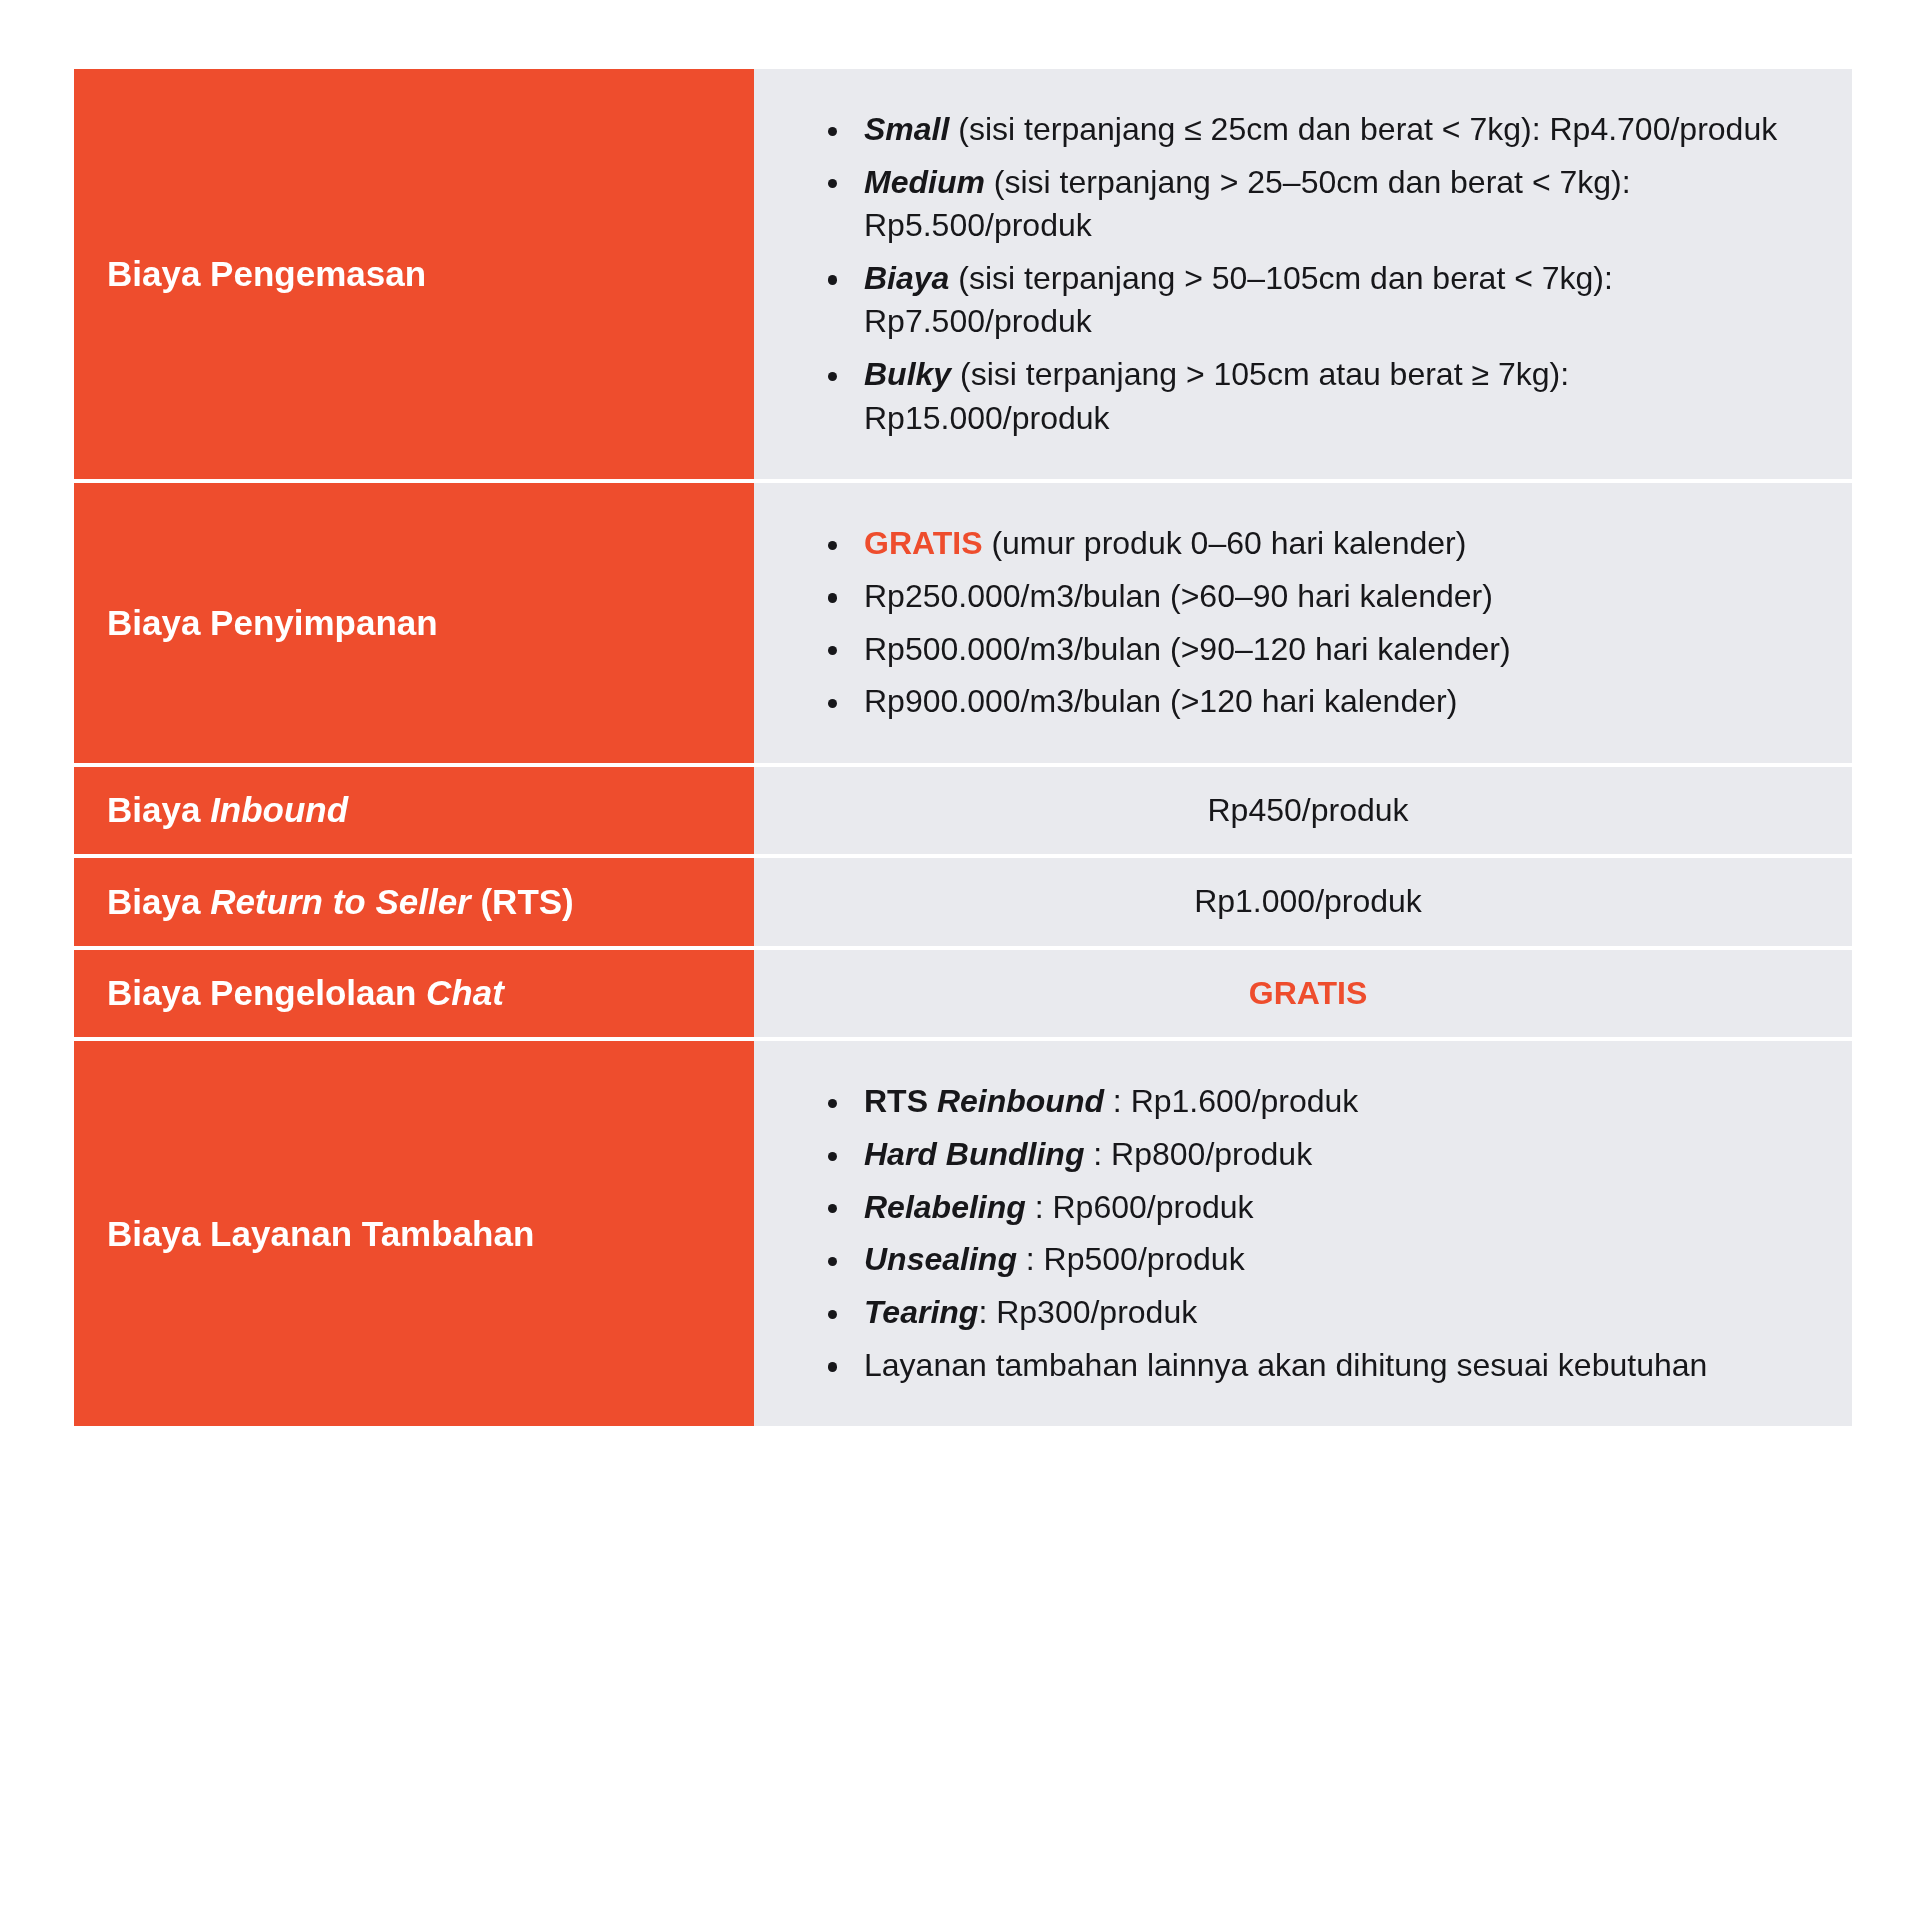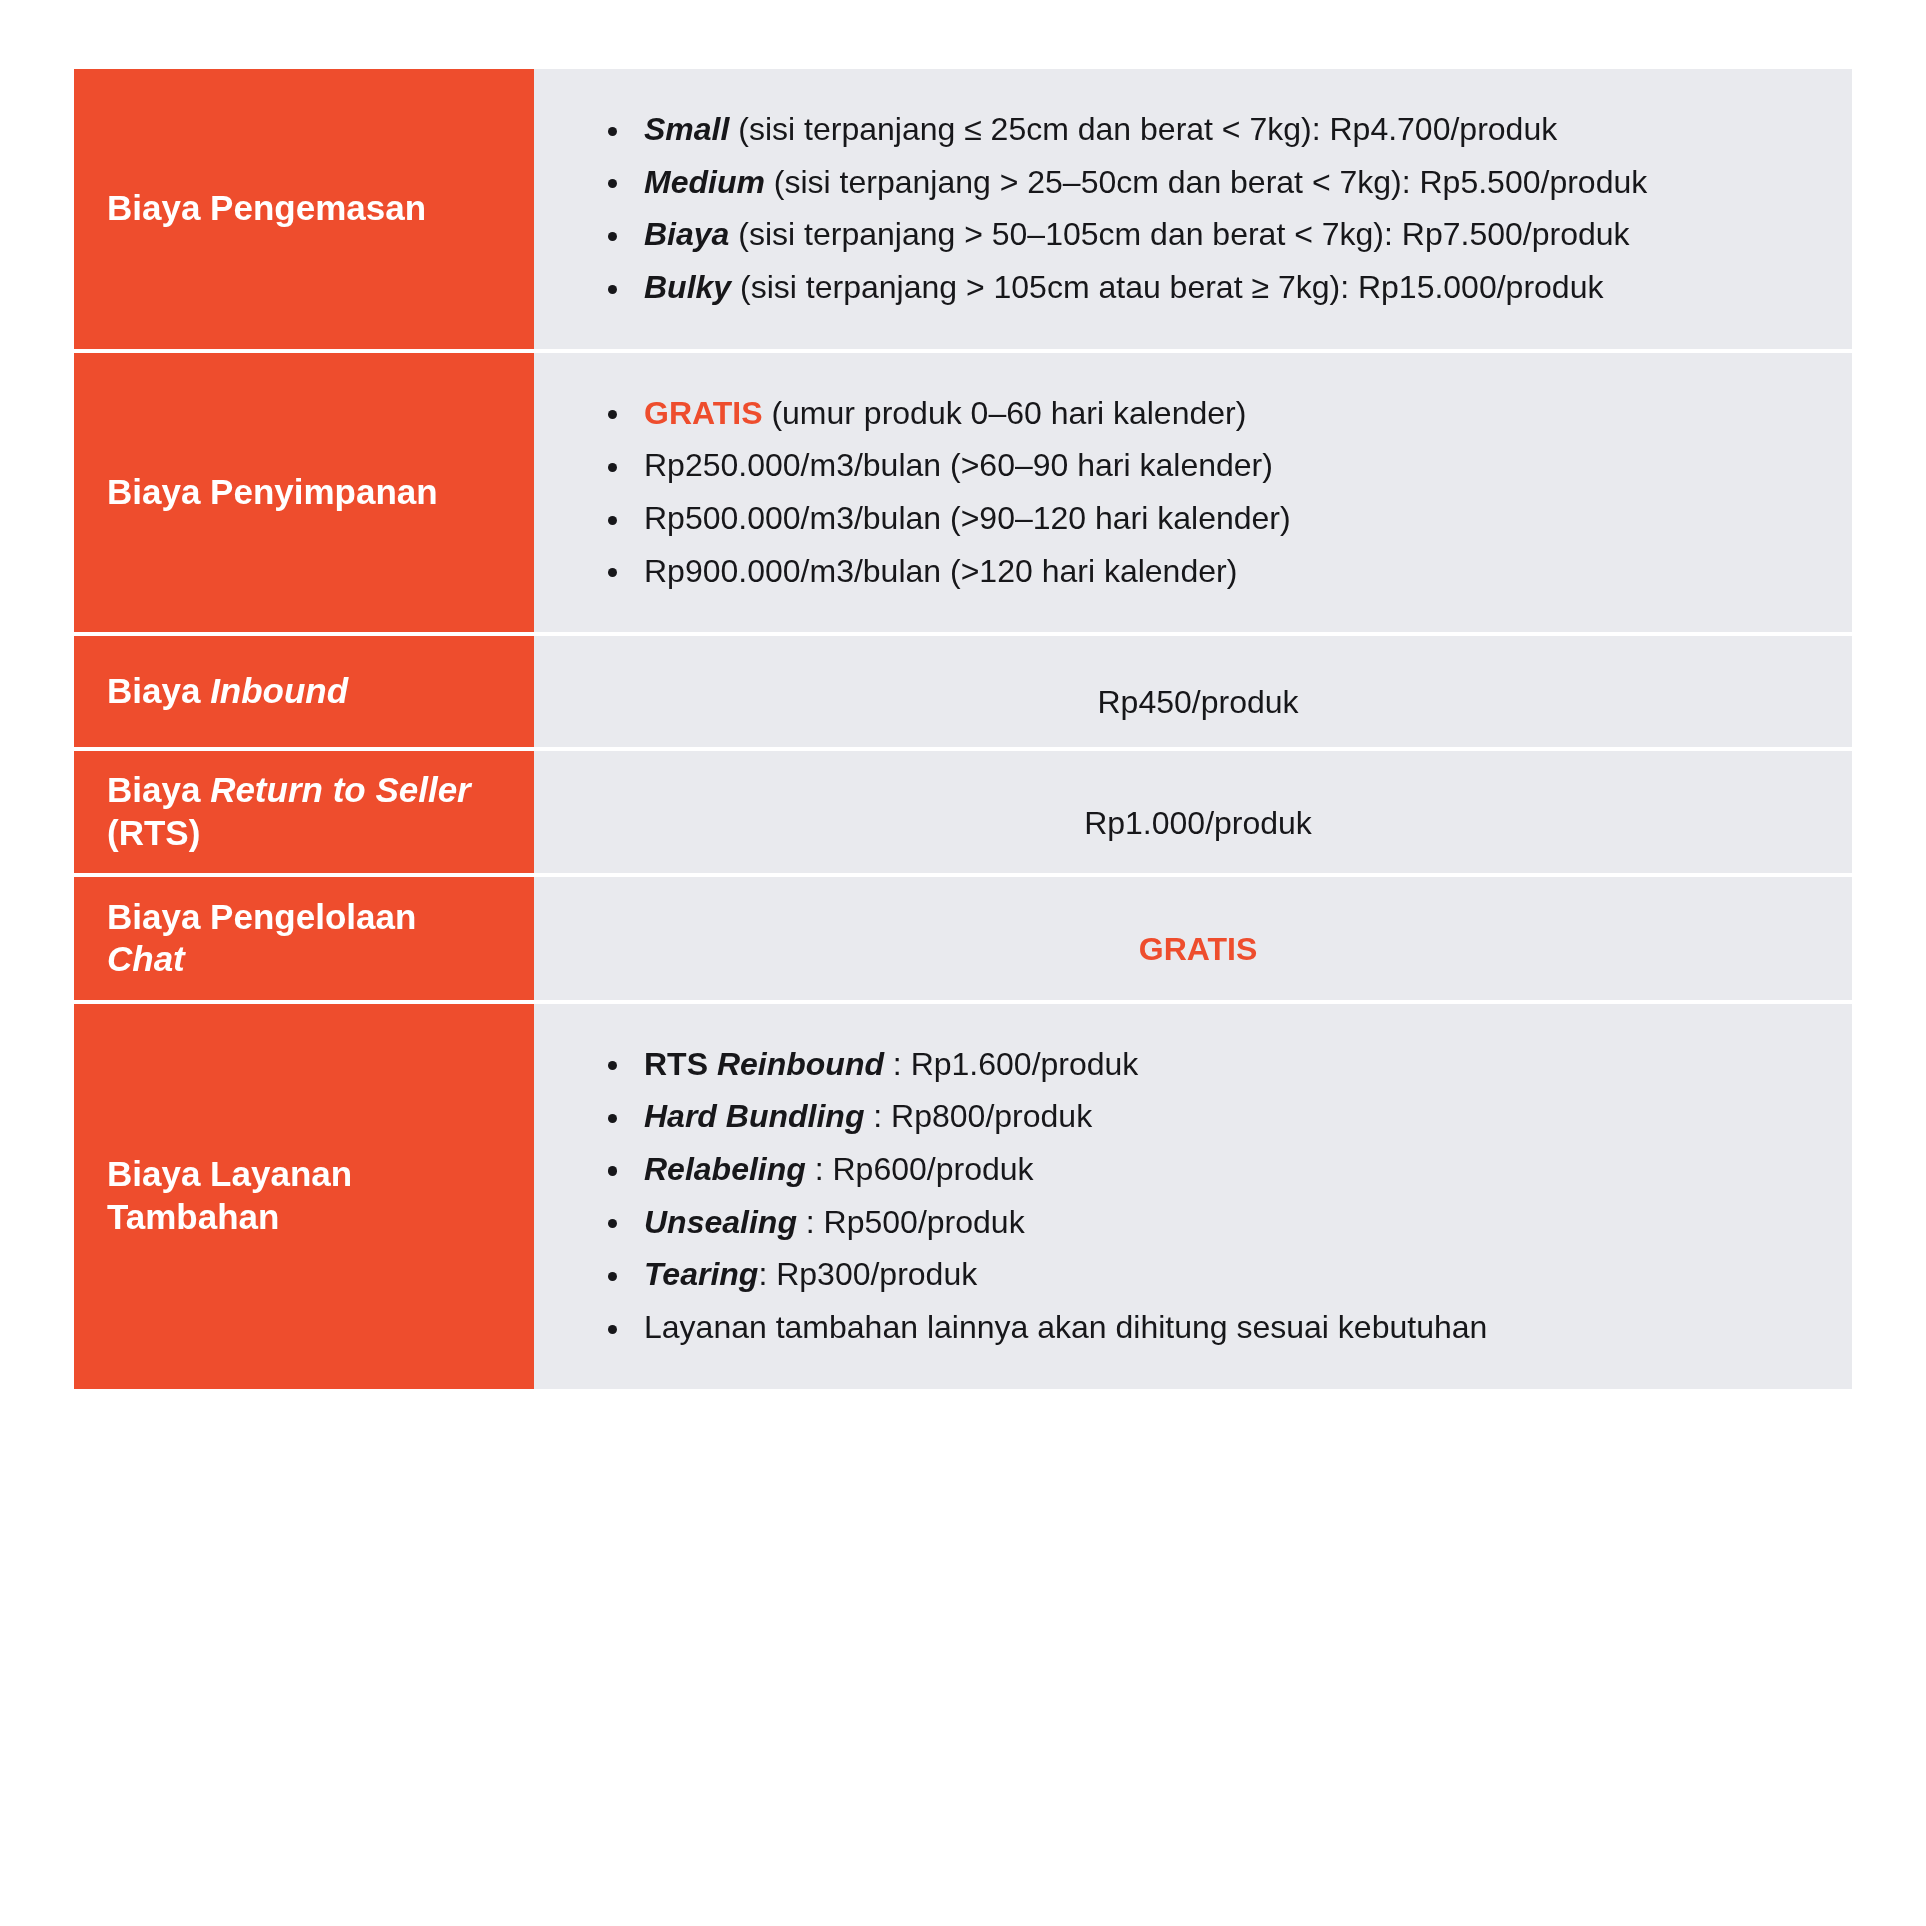--- a/index.html
+++ b/index.html
@@ -24,21 +24,21 @@
   .fee-table {
     width: 100%;
     border-collapse: separate;
     border-spacing: 0;
     table-layout: fixed;
   }
   .fee-table tr {
     vertical-align: middle;
   }
   td.label-cell {
-    width: 460px;
+    width: 680px;
     background: #ee4d2d;
     color: #ffffff;
     font-size: 35px;
     font-weight: bold;
     line-height: 1.22;
     padding: 18.5px 33px;
     border-bottom: 4.6px solid #ffffff;
     box-sizing: border-box;
   }
   td.value-cell {
@@ -87,21 +87,20 @@
   .bold {
     font-weight: bold;
   }
   .gratis {
     color: #ee4d2d;
     font-weight: bold;
   }
   .center-val {
     text-align: center;
     font-size: 32px;
-    margin-top: 23px;
   }
   .center-val.gratis-only {
     color: #ee4d2d;
     font-weight: bold;
   }
   .tight {
     padding-top: 32px;
     padding-bottom: 32px;
   }
 </style>

